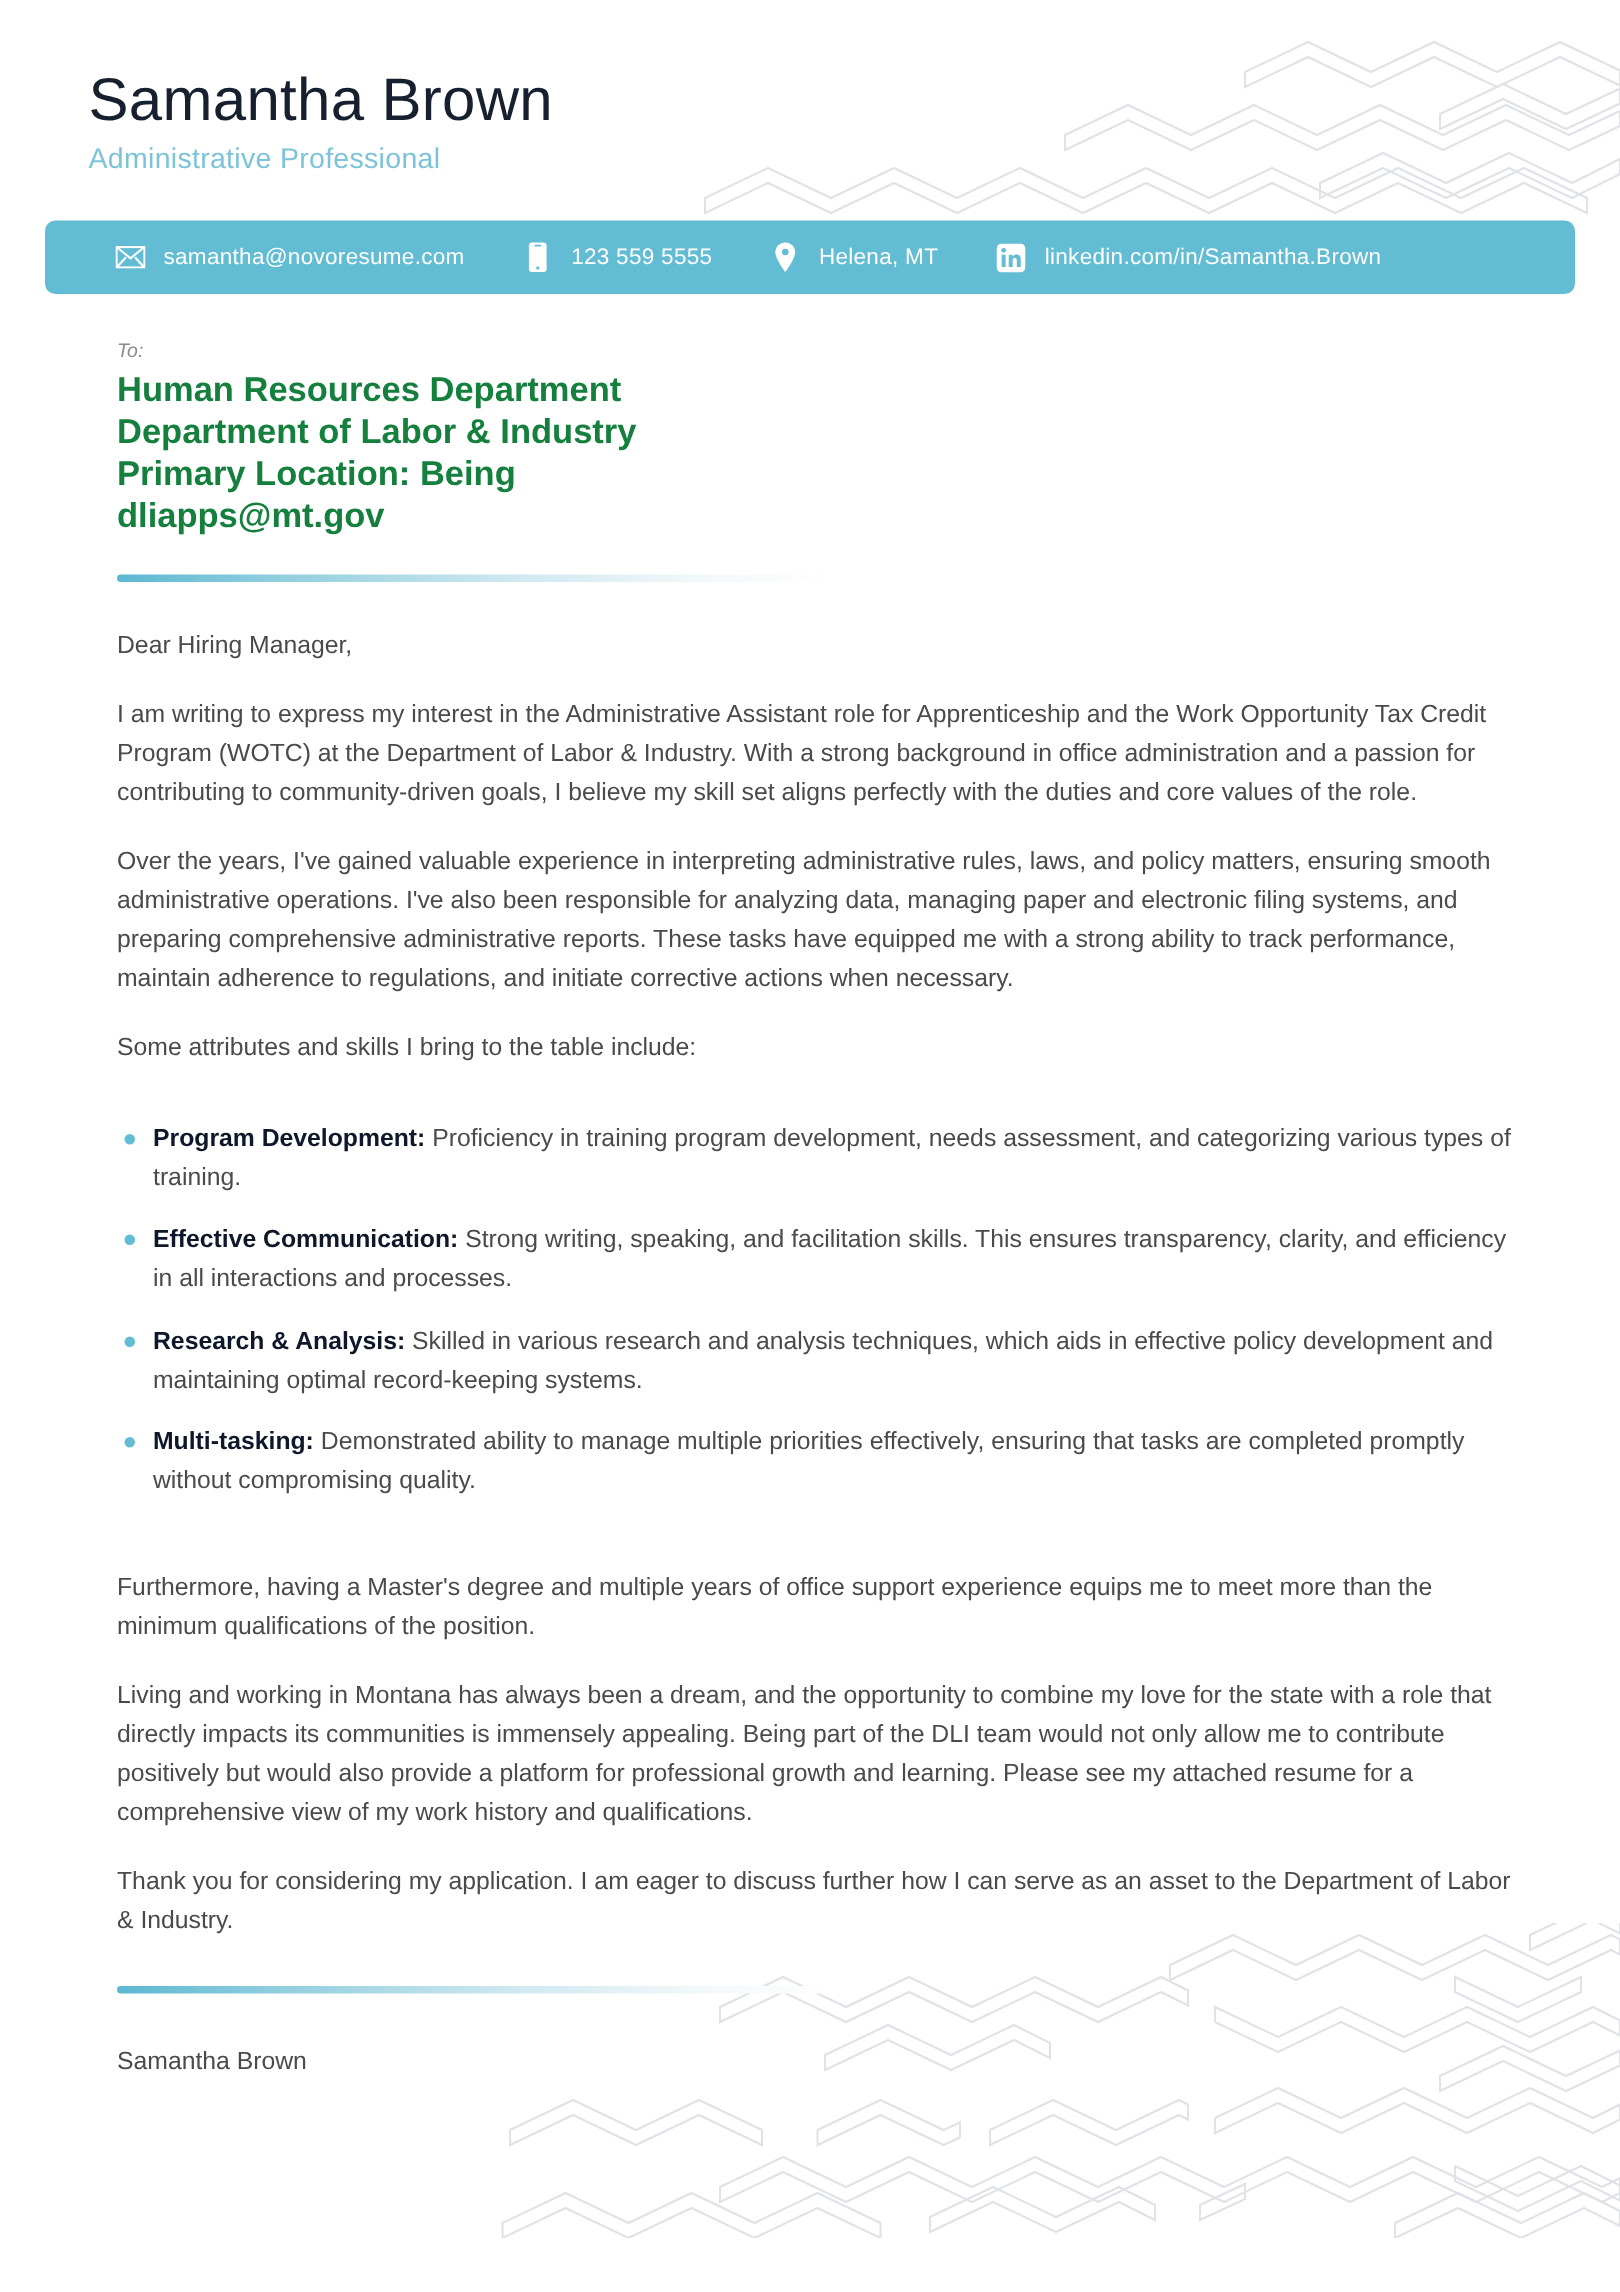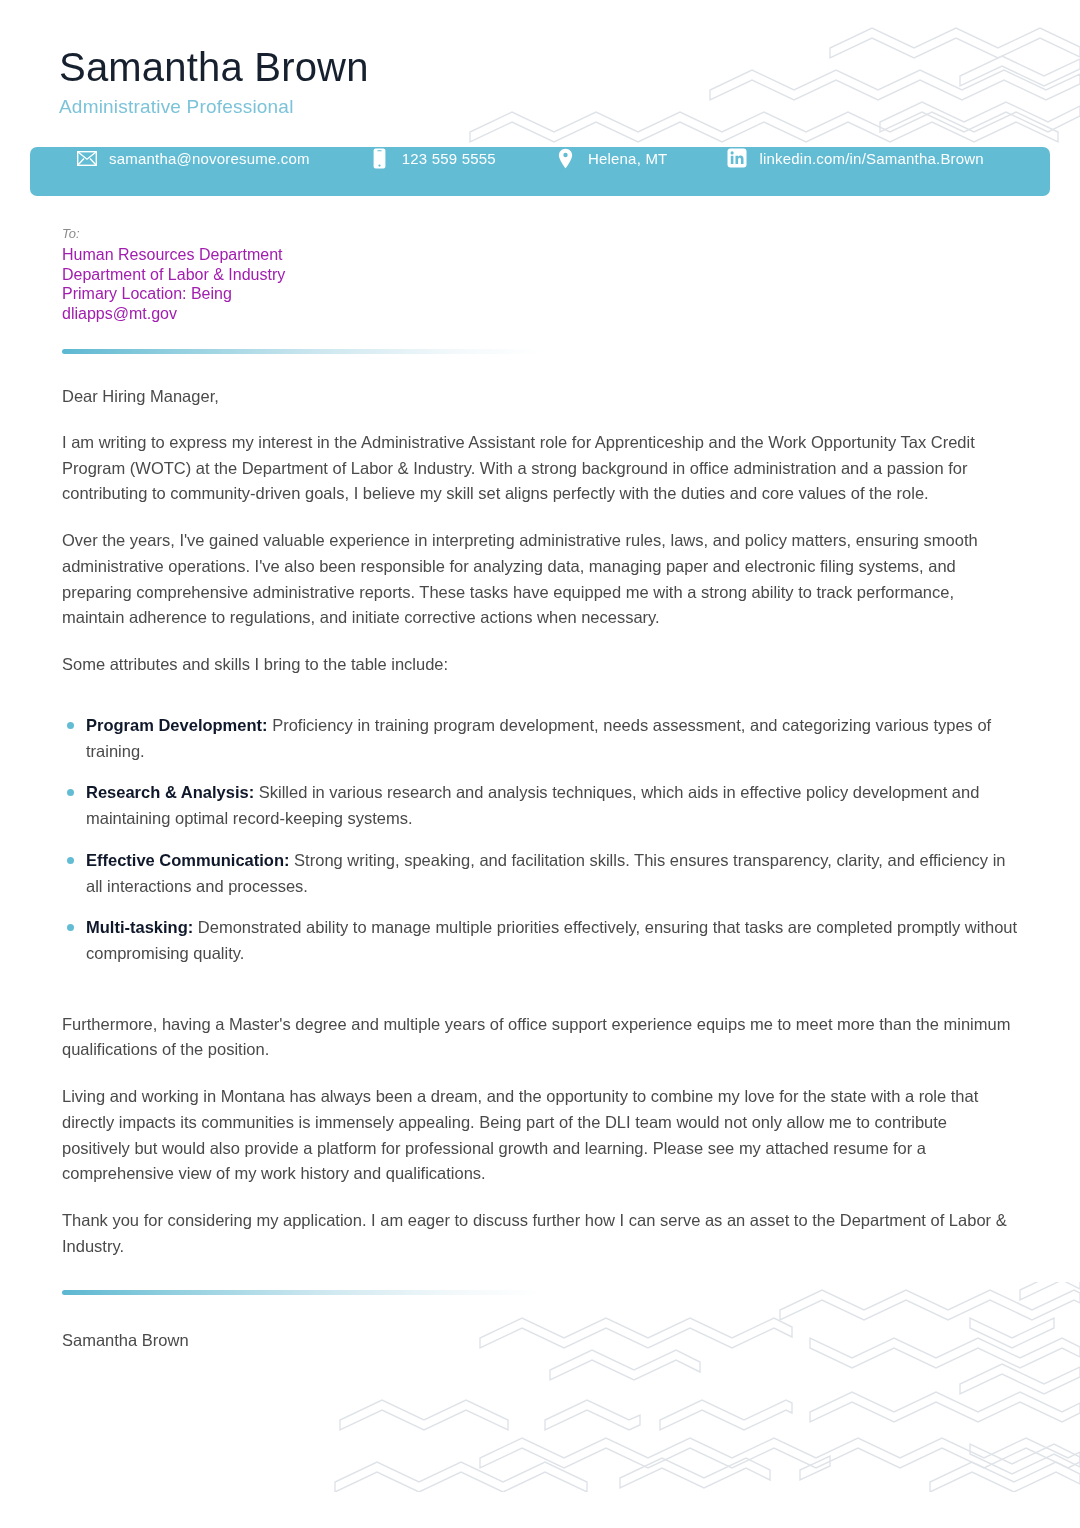--- a/index.html
+++ b/index.html
@@ -61,23 +61,22 @@
 
   
   .contact-bar {
     position: relative;
     z-index: 2;
     margin: 29px 30px 0 30px;
     height: 49px;
     background: #62bcd4;
     border-radius: 7px;
     display: flex;
-    align-items: flex-start;
+    align-items: center;
     padding-left: 46px;
-    gap: 21px;
   }
   .contact-item {
     display: flex;
     align-items: center;
     margin-right: 38px;
   }
   .contact-item .ico {
     display: flex;
     align-items: center;
     justify-content: center;
@@ -90,37 +89,37 @@
     font-size: 15px;
     color: #ffffff;
     letter-spacing: 0.2px;
     white-space: nowrap;
   }
 
   
   .content {
     position: relative;
     z-index: 2;
-    padding: 0 62px 0 62px;
+    padding: 0 62px 0 78px;
   }
 
   .to-label {
     margin-top: 30px;
     font-size: 13px;
     font-style: italic;
     color: #8b8b8b;
   }
   .recipient {
     margin-top: 4px;
   }
   .recipient div {
-    font-size: 16px;
+    font-size: 23px;
     line-height: 1.22;
-    color: #a21caf;
-    font-weight: 400;
+    color: #15803d;
+    font-weight: 700;
   }
 
   .divider {
     height: 5px;
     width: 480px;
     border-radius: 3px;
     margin: 26px 0 0 0;
     background: linear-gradient(to right, #5cb7d1 0%, #8fcede 22%, #cfe8f0 55%, #f3f9fb 82%, #ffffff 100%);
   }
   .divider-bottom {
@@ -264,24 +263,24 @@
 
     <p class="para">I am writing to express my interest in the Administrative Assistant role for Apprenticeship and the Work Opportunity Tax Credit Program (WOTC) at the Department of Labor &amp; Industry. With a strong background in office administration and a passion for contributing to community-driven goals, I believe my skill set aligns perfectly with the duties and core values of the role.</p>
     <p class="para">Over the years, I've gained valuable experience in interpreting administrative rules, laws, and policy matters, ensuring smooth administrative operations. I've also been responsible for analyzing data, managing paper and electronic filing systems, and preparing comprehensive administrative reports. These tasks have equipped me with a strong ability to track performance, maintain adherence to regulations, and initiate corrective actions when necessary.</p>
     <p class="para">Some attributes and skills I bring to the table include:</p>
 
     <ul class="bullets">
       <li class="bullet">
         <span class="dot"></span><span class="lead">Program Development:</span><span> Proficiency in training program development, needs assessment, and categorizing various types of training.</span>
       </li>
       <li class="bullet">
-        <span class="dot"></span><span class="lead">Research &amp; Analysis:</span><span> Skilled in various research and analysis techniques, which aids in effective policy development and maintaining optimal record-keeping systems.</span>
+        <span class="dot"></span><span class="lead">Effective Communication:</span><span> Strong writing, speaking, and facilitation skills. This ensures transparency, clarity, and efficiency in all interactions and processes.</span>
       </li>
       <li class="bullet">
-        <span class="dot"></span><span class="lead">Effective Communication:</span><span> Strong writing, speaking, and facilitation skills. This ensures transparency, clarity, and efficiency in all interactions and processes.</span>
+        <span class="dot"></span><span class="lead">Research &amp; Analysis:</span><span> Skilled in various research and analysis techniques, which aids in effective policy development and maintaining optimal record-keeping systems.</span>
       </li>
       <li class="bullet">
         <span class="dot"></span><span class="lead">Multi-tasking:</span><span> Demonstrated ability to manage multiple priorities effectively, ensuring that tasks are completed promptly without compromising quality.</span>
       </li>
     </ul>
 
     <div class="spacer-lg"></div>
 
     <p class="para">Furthermore, having a Master's degree and multiple years of office support experience equips me to meet more than the minimum qualifications of the position.</p>
     <p class="para">Living and working in Montana has always been a dream, and the opportunity to combine my love for the state with a role that directly impacts its communities is immensely appealing. Being part of the DLI team would not only allow me to contribute positively but would also provide a platform for professional growth and learning. Please see my attached resume for a comprehensive view of my work history and qualifications.</p>

